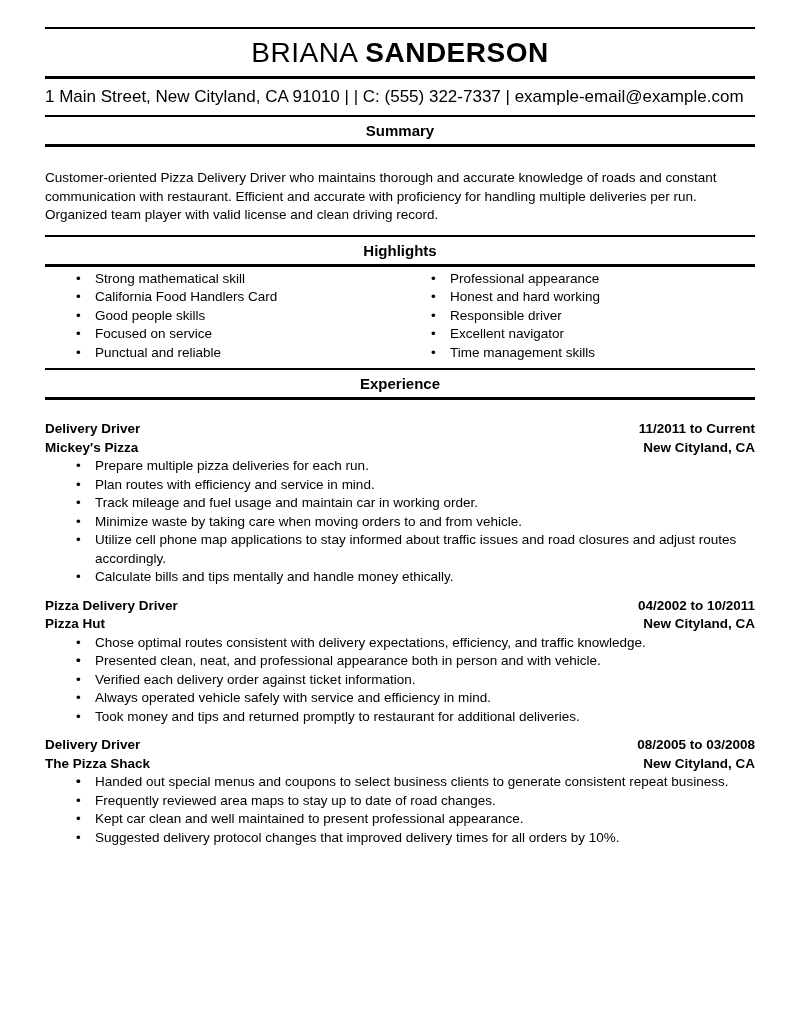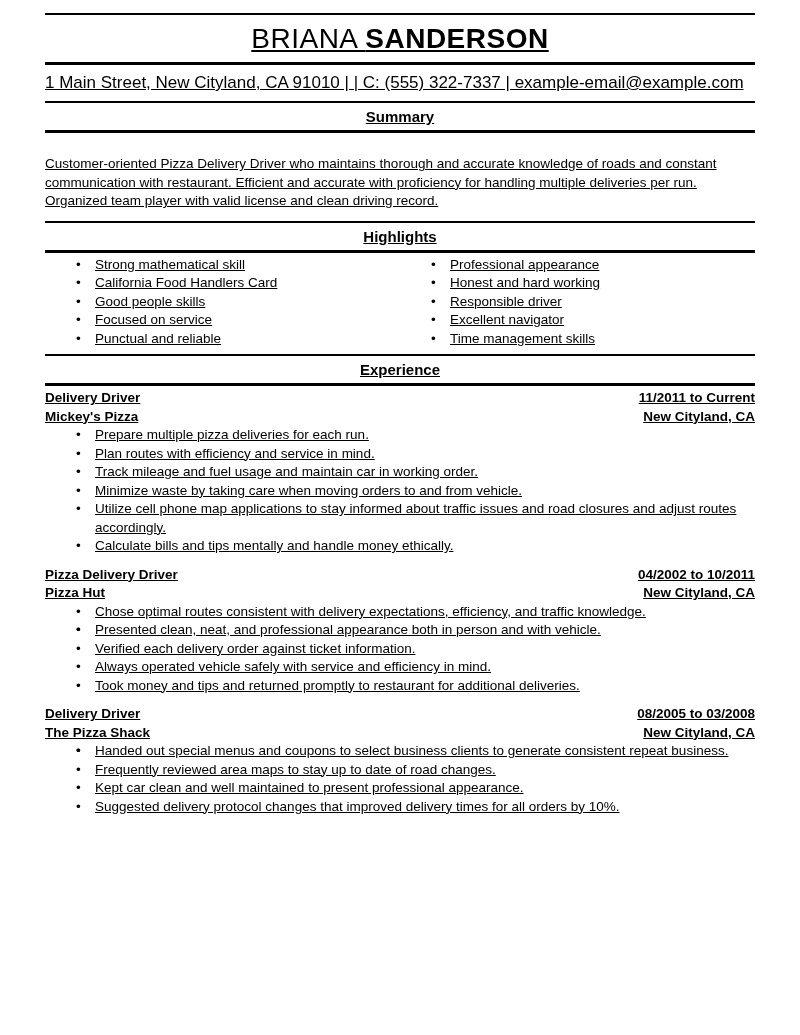--- a/index.html
+++ b/index.html
@@ -9,25 +9,24 @@
   }
   body {
     width: 800px;
     font-family: "Liberation Sans", sans-serif;
     color: #000000;
     -webkit-font-smoothing: antialiased;
   }
   .page {
     width: 710px;
     margin: 0 auto;
-    padding-top: 13px;
+    padding-top: 27px;
     padding-bottom: 40px;
     font-size: 13.5px;
     line-height: 18.5px;
-    text-decoration: underline;
   }
   .rule {
     background: #000000;
     width: 100%;
   }
   .rule.thin  { height: 2px; }
   .rule.thick { height: 3px; }
 
   
   .name {
@@ -73,21 +72,21 @@
     position: relative;
     padding-left: 50px;
   }
   .bullet-item .dot {
     position: absolute;
     left: 31px;
     top: 0;
   }
 
   
-  .experience-list { margin-top: 3px; }
+  .experience-list { margin-top: 20px; }
   .job { margin-bottom: 10px; }
   .job:last-child { margin-bottom: 0; }
   .job-row {
     display: flex;
     justify-content: space-between;
     font-weight: 700;
   }
 </style>
 </head>
 <body>

